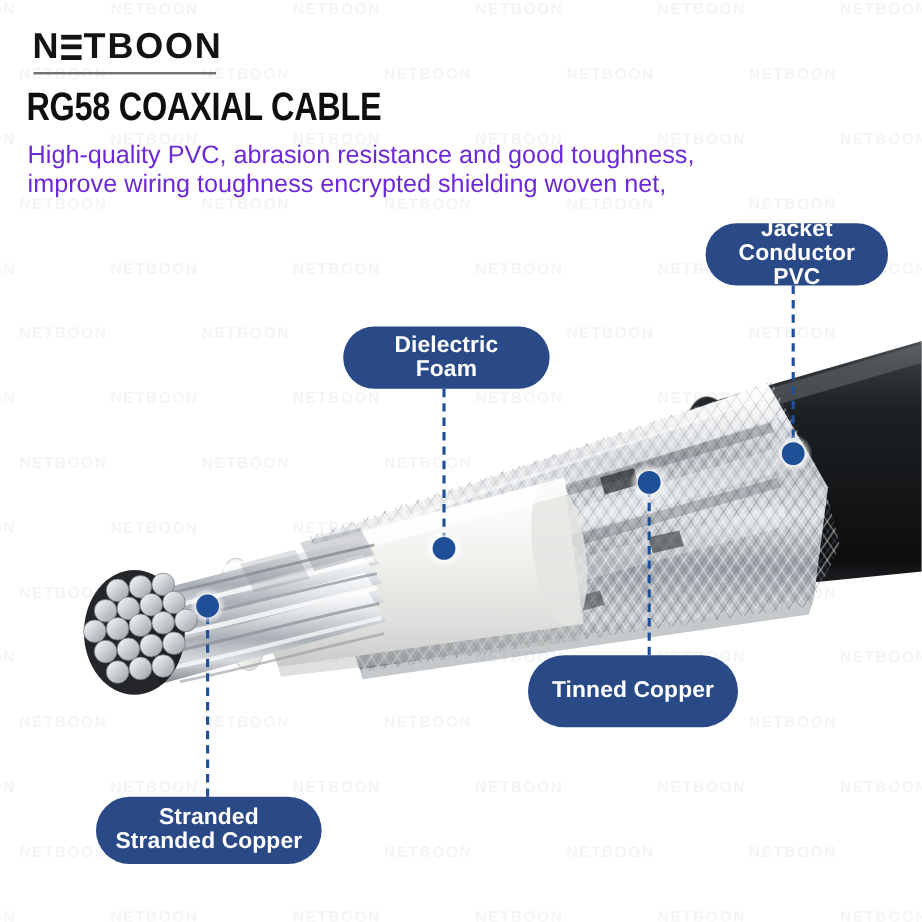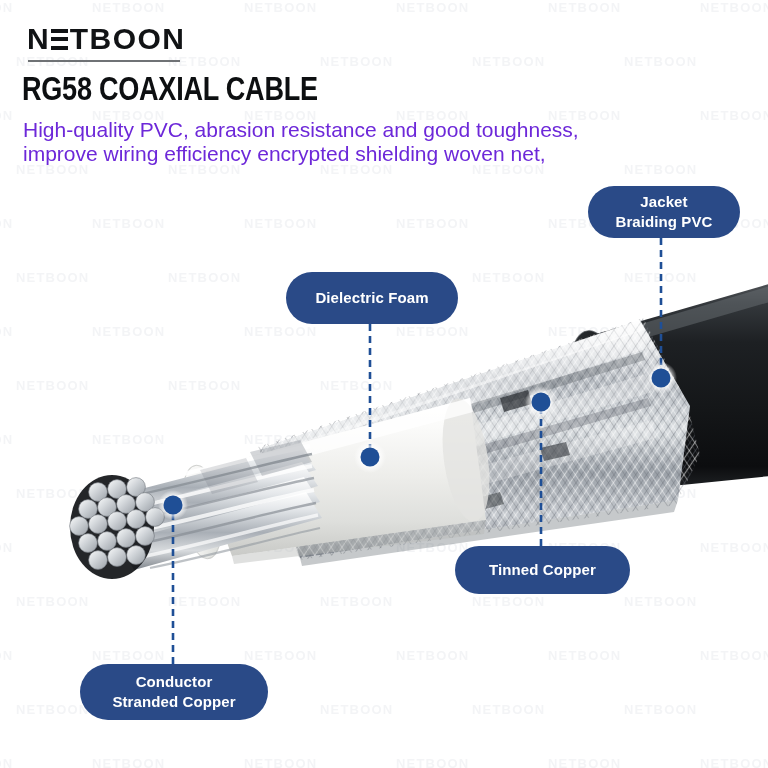--- a/index.html
+++ b/index.html
@@ -77,27 +77,27 @@
     color:#ffffff;
     border-radius:999px;
     display:flex;align-items:center;justify-content:center;
     text-align:center;
     font-weight:700;
     font-family:"Liberation Sans", sans-serif;
     line-height:20px;
     letter-spacing:0.1px;
     box-sizing:border-box;
     padding:21px 16px;
-    font-size:15px;
+    font-size:19px;
   }
   .callout span{display:block;}
 
   #callout-jacket{left:588px;top:186px;width:152px;height:52px;}
   #callout-dielectric{left:286px;top:272px;width:172px;height:52px;}
-  #callout-braiding{left:455px;top:546px;width:175px;height:48px;}
+  #callout-braiding{left:440px;top:546px;width:175px;height:60px;}
   #callout-conductor{left:80px;top:664px;width:188px;height:56px;}
 </style>
 </head>
 <body>
 
 <div id="watermark">
     <div class="wm-row" style="top: 0px; margin-left: 0px;"><span>NETBOON</span><span>NETBOON</span><span>NETBOON</span><span>NETBOON</span><span>NETBOON</span><span>NETBOON</span></div>
     <div class="wm-row" style="top: 54px; margin-left: 76px;"><span>NETBOON</span><span>NETBOON</span><span>NETBOON</span><span>NETBOON</span><span>NETBOON</span></div>
     <div class="wm-row" style="top: 108px; margin-left: 0px;"><span>NETBOON</span><span>NETBOON</span><span>NETBOON</span><span>NETBOON</span><span>NETBOON</span><span>NETBOON</span></div>
     <div class="wm-row" style="top: 162px; margin-left: 76px;"><span>NETBOON</span><span>NETBOON</span><span>NETBOON</span><span>NETBOON</span><span>NETBOON</span></div>
@@ -320,41 +320,41 @@
       </span>
       <span class="lg-rest">TBOON</span>
   </div>
 
   <div id="logo-divider"></div>
 
   <div id="title">RG58 COAXIAL CABLE</div>
 
   <div id="desc">
     <div>High-quality PVC, abrasion resistance and good toughness,</div>
-    <div>improve wiring efficiency encrypted shielding woven net,</div>
+    <div>improve wiring toughness encrypted shielding woven net,</div>
   </div>
 </div>
 
 <div class="callout" id="callout-jacket">
   <div>
     <span>Jacket</span>
-    <span>Braiding PVC</span>
+    <span>Conductor PVC</span>
   </div>
 </div>
 
 <div class="callout" id="callout-dielectric">
   <div>
     <span>Dielectric Foam</span>
   </div>
 </div>
 
 <div class="callout" id="callout-braiding">
   <div>
     <span>Tinned Copper</span>
   </div>
 </div>
 
 <div class="callout" id="callout-conductor">
   <div>
-    <span>Conductor</span>
+    <span>Stranded</span>
     <span>Stranded Copper</span>
   </div>
 </div>
 
 </body></html>

